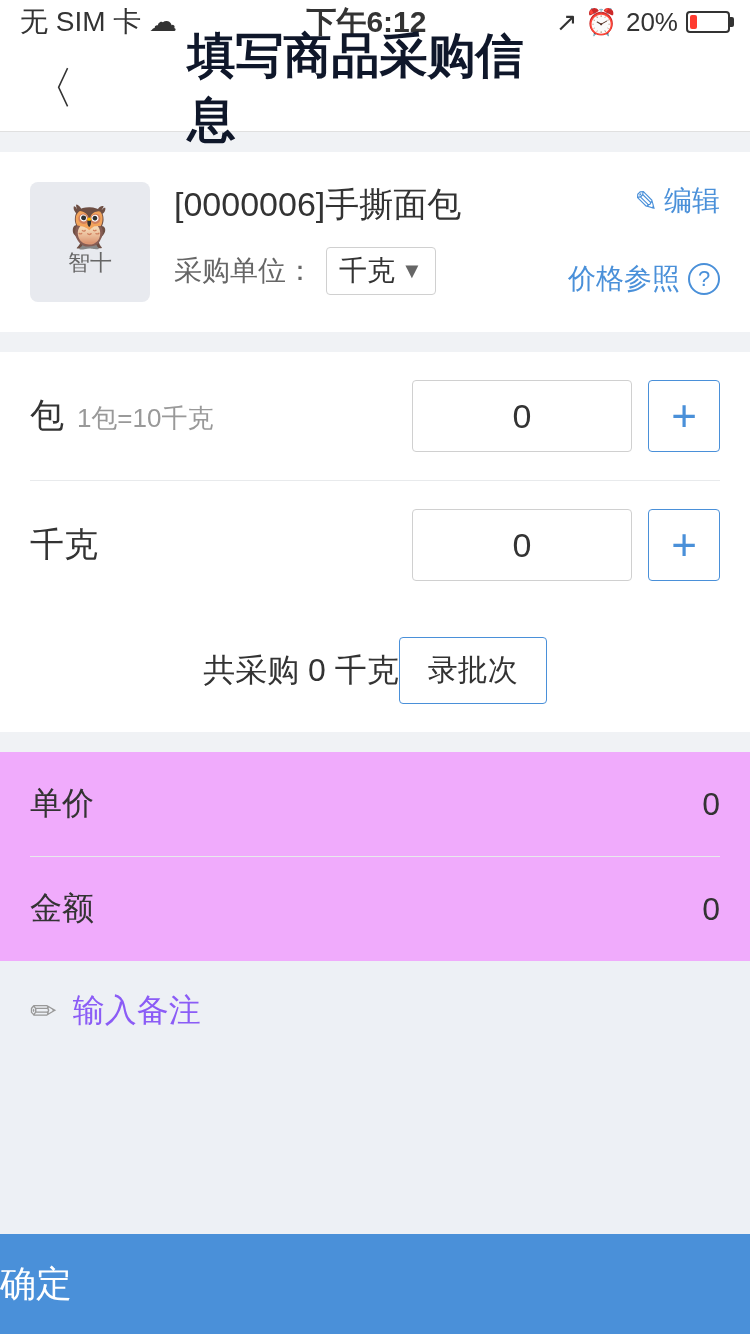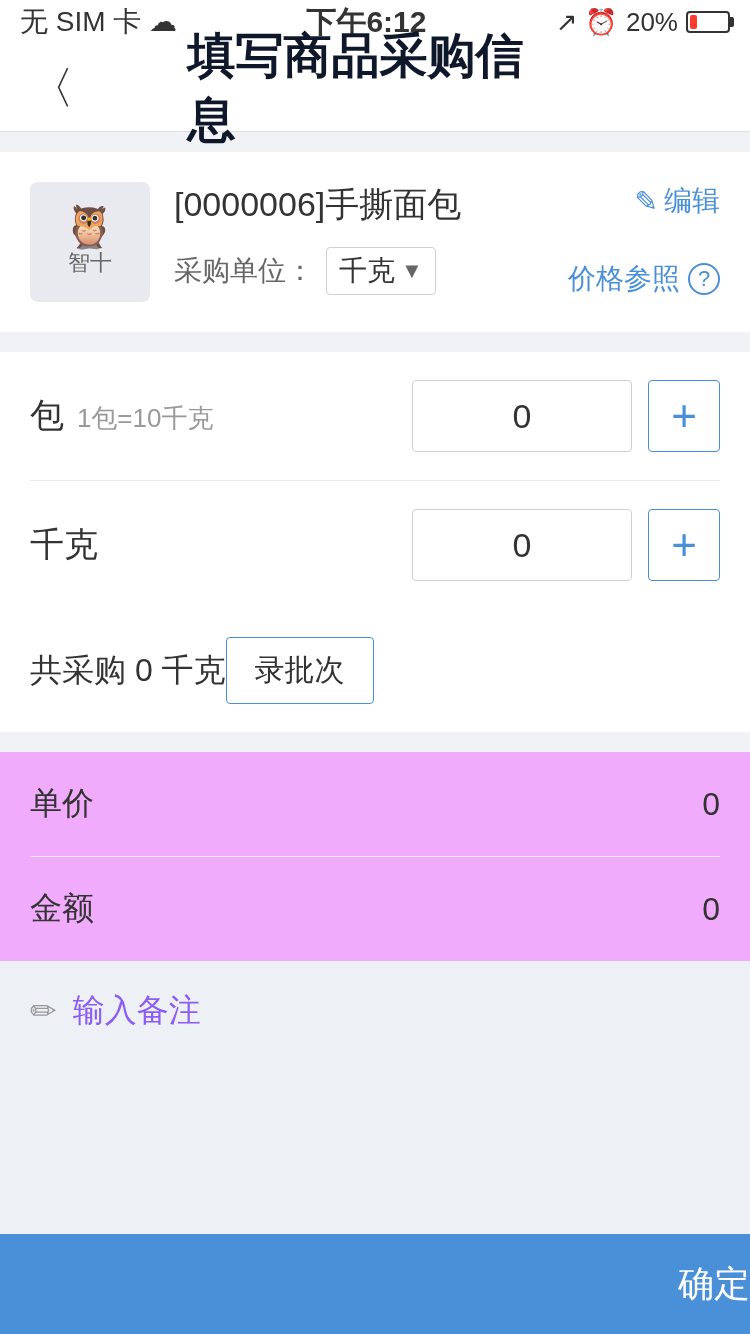--- a/index.html
+++ b/index.html
@@ -208,21 +208,21 @@
       font-size: 44px;
       color: #4a90d9;
       cursor: pointer;
     }
 
     
     .total-row {
       background: #fff;
       display: flex;
       align-items: center;
-      justify-content: flex-start;
+      justify-content: center;
       padding: 28px 30px;
     }
     .total-label { font-size: 32px; color: #333; }
     .batch-btn {
       border: 1px solid #4a90d9;
       border-radius: 4px;
       padding: 12px 28px;
       font-size: 30px;
       color: #333;
       background: #fff;
@@ -255,21 +255,21 @@
     
     .content-spacer { flex: 1; min-height: 360px; background: #edf0f5; }
 
     
     .confirm-btn {
       width: 100%;
       height: 100px;
       background: #4a90d9;
       display: flex;
       align-items: center;
-      justify-content: flex-end;
+      justify-content: flex-start;
       font-size: 36px;
       color: #fff;
       font-weight: 500;
       cursor: pointer;
       border: none;
       position: fixed;
       bottom: 0;
       left: 0;
     }
   </style>

